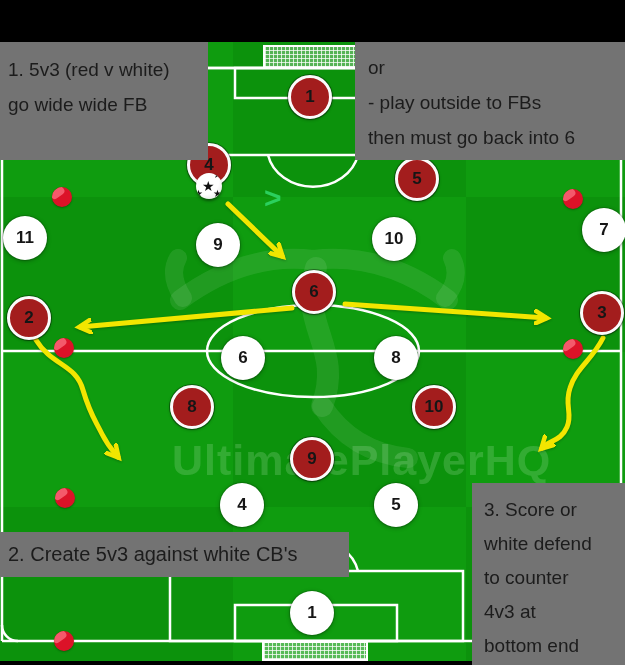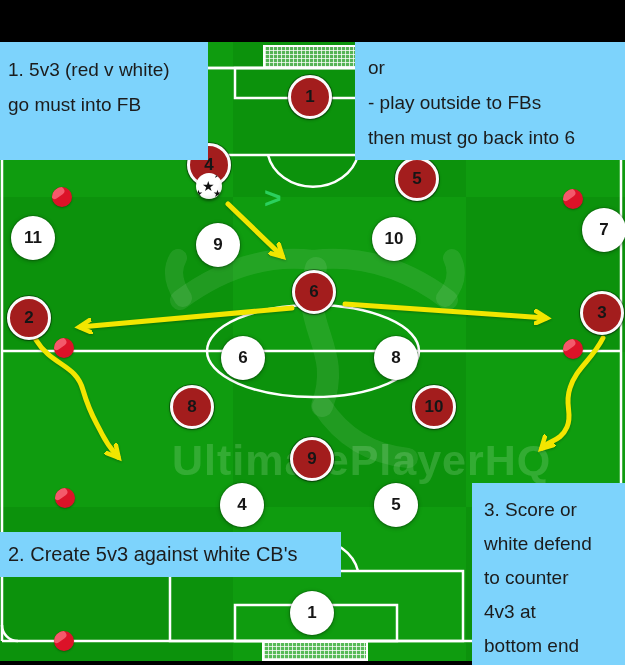--- a/index.html
+++ b/index.html
@@ -15,21 +15,21 @@
   
   #wm-text{
     position:absolute;left:172px;top:436px;width:460px;
     font-size:43px;font-weight:700;letter-spacing:1px;
     color:rgba(230,255,230,0.17);white-space:nowrap;
   }
   
   .bar{position:absolute;left:0;width:625px;background:#000;}
   
   .note{
-    position:absolute;background:#7dd3fc;color:#1c1c1c;
+    position:absolute;background:#737373;color:#1c1c1c;
     font-size:19px;line-height:35px;font-weight:500;
   }
   .note .nl{white-space:nowrap;}
   
   .player{
     position:absolute;width:44px;height:44px;border-radius:50%;
     display:flex;align-items:center;justify-content:center;
     font-weight:bold;font-size:17px;color:#161616;box-sizing:border-box;
   }
   .player.red{
@@ -160,21 +160,21 @@
   <div id="player-layer">
       <div class="player red" style="left: 288px; top: 75px;">1</div>
       <div class="player red" style="left: 187px; top: 143px;">4</div>
       <div class="player red" style="left: 395px; top: 157px;">5</div>
       <div class="player red" style="left: 292px; top: 270px;">6</div>
       <div class="player red" style="left: 7px; top: 296px;">2</div>
       <div class="player red" style="left: 580px; top: 291px;">3</div>
       <div class="player red" style="left: 170px; top: 385px;">8</div>
       <div class="player red" style="left: 412px; top: 385px;">10</div>
       <div class="player red" style="left: 290px; top: 437px;">9</div>
-      <div class="player white" style="left: 11px; top: 216px;">11</div>
+      <div class="player white" style="left: 3px; top: 216px;">11</div>
       <div class="player white" style="left: 196px; top: 223px;">9</div>
       <div class="player white" style="left: 372px; top: 217px;">10</div>
       <div class="player white" style="left: 582px; top: 208px;">7</div>
       <div class="player white" style="left: 221px; top: 336px;">6</div>
       <div class="player white" style="left: 374px; top: 336px;">8</div>
       <div class="player white" style="left: 220px; top: 483px;">4</div>
       <div class="player white" style="left: 374px; top: 483px;">5</div>
       <div class="player white" style="left: 290px; top: 591px;">1</div>
     </div>
 
@@ -182,30 +182,30 @@
     <span class="st" style="left:6px;top:6px;font-size:14px;">★</span>
     <span class="st" style="left:17px;top:-3px;font-size:10px;">★</span>
     <span class="st" style="left:-2px;top:16px;font-size:10px;">★</span>
     <span class="st" style="left:17px;top:16px;font-size:10px;">★</span>
   </div>
 
   <div id="chevron" style="left: 264px; top: 183px;">&gt;</div>
 
   <div class="note" style="left:0;top:42px;width:200px;height:108px;padding:10px 0 0 8px;">
     <div class="nl">1. 5v3 (red v white)</div>
-    <div class="nl">go must into FB</div>
+    <div class="nl">go wide wide FB</div>
   </div>
 
   <div class="note" style="left:355px;top:42px;width:270px;height:110px;padding:8px 0 0 13px;">
     <div class="nl">or</div>
     <div class="nl">- play outside to FBs</div>
     <div class="nl">then must go back into 6</div>
   </div>
 
-  <div class="note" style="left:0;top:532px;width:333px;height:40px;padding:5px 0 0 8px;font-size:20px;">
+  <div class="note" style="left:0;top:532px;width:333px;height:40px;padding:5px 8px 0 8px;font-size:20px;">
     <div class="nl">2. Create 5v3 against white CB's</div>
   </div>
 
   <div class="note" style="left:472px;top:483px;width:153px;height:182px;padding:10px 0 0 12px;line-height:34px;">
     <div class="nl">3. Score or</div>
     <div class="nl">white defend</div>
     <div class="nl">to counter</div>
     <div class="nl">4v3 at</div>
     <div class="nl">bottom end</div>
   </div>

